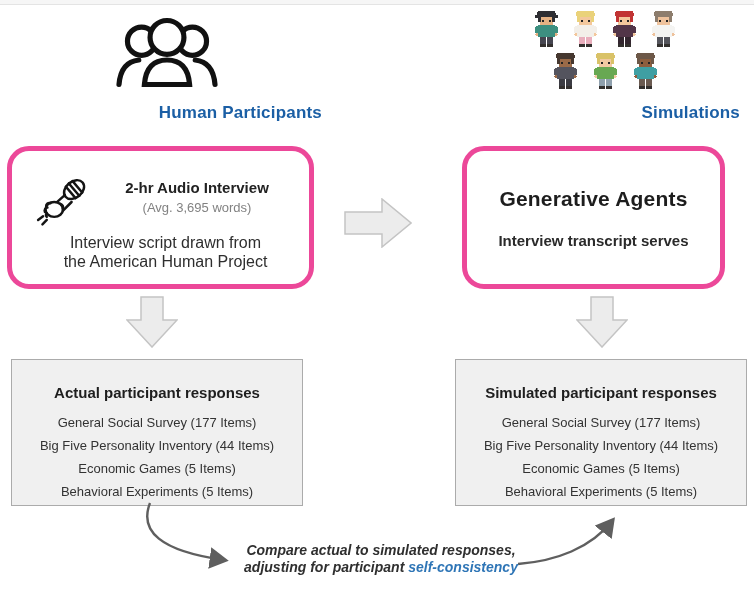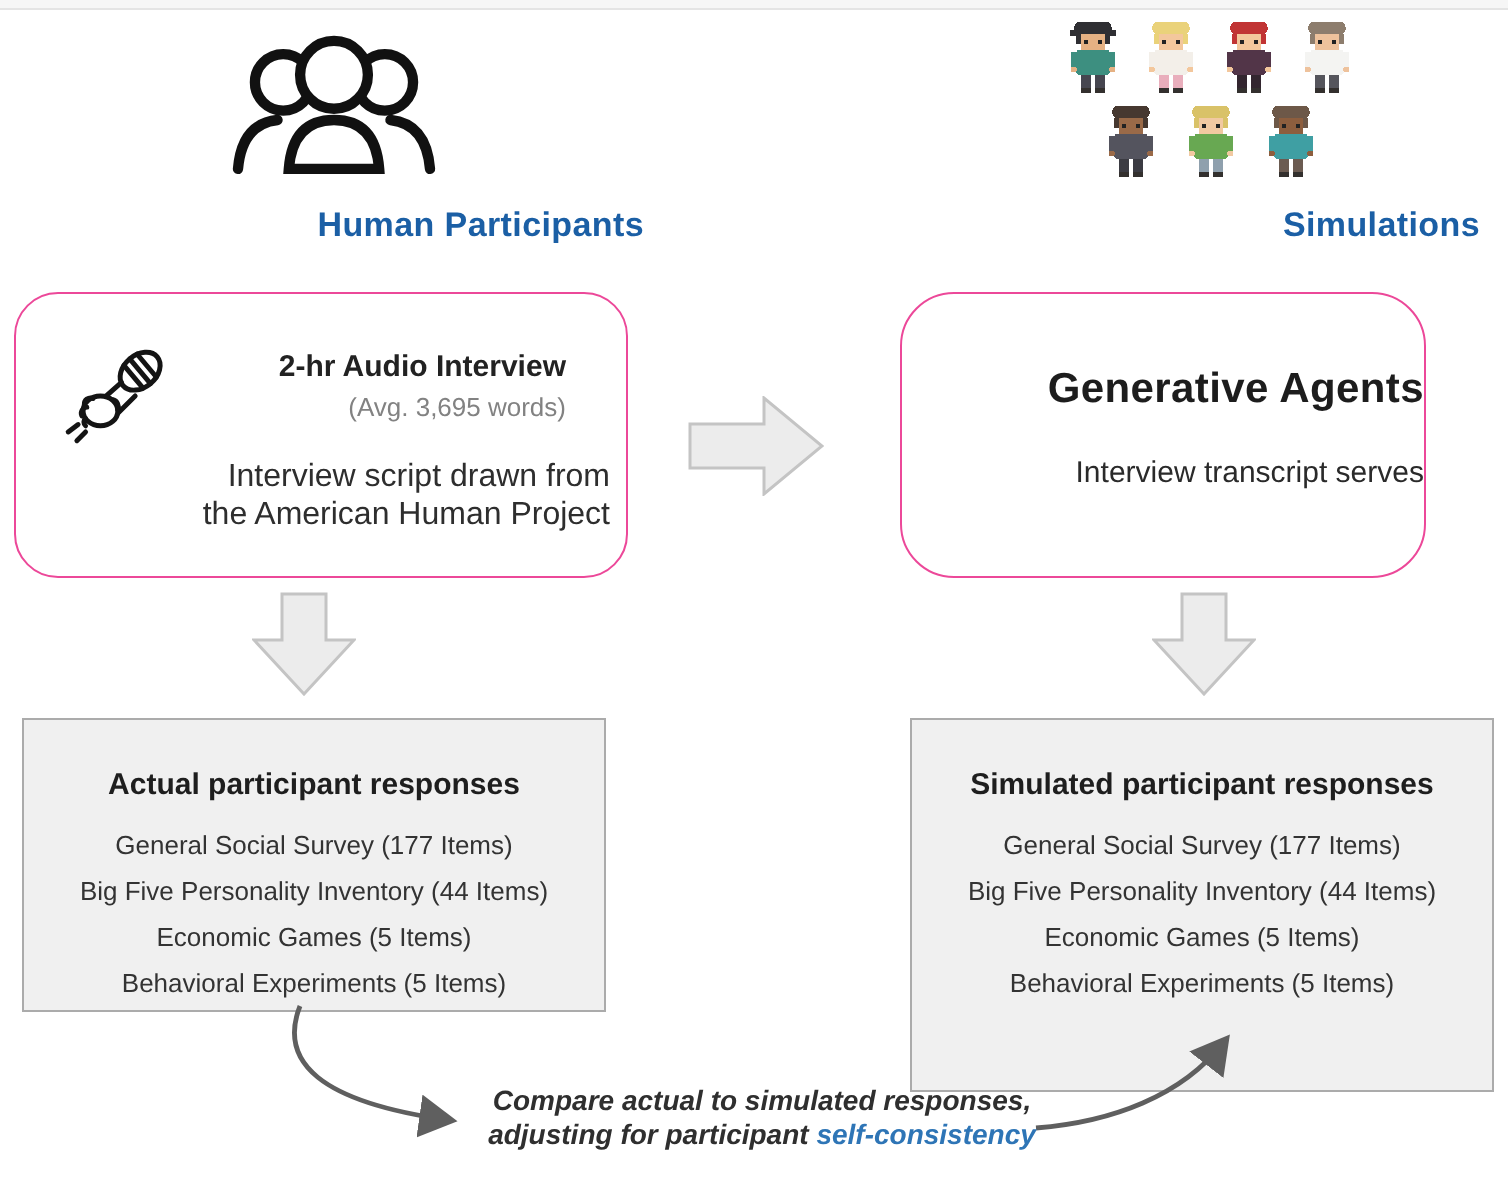--- a/index.html
+++ b/index.html
@@ -16,45 +16,45 @@
 
   .people-icon{position:absolute;left:115px;top:12px;width:104px;height:80px;}
 
   .sprites{position:absolute;left:502px;top:10px;width:206px;}
   .sprite-row{display:flex;justify-content:center;gap:8px;}
   .sprite-row.second{margin-top:4px;gap:9px;}
   .sprite{width:31px;height:38px;}
   .sprite svg{width:100%;height:100%;}
 
   .white-box{
-    position:absolute;background:#fff;border:1px solid #ec4899;border-radius:22px;
-    box-sizing:border-box;text-align:right;
+    position:absolute;background:#fff;border:5px solid #ec4899;border-radius:22px;
+    box-sizing:border-box;text-align:center;
   }
   #interview-box{left:7px;top:146px;width:307px;height:143px;}
-  #agents-box{left:450px;top:146px;width:263px;height:143px;border-radius:27px;}
+  #agents-box{left:462px;top:146px;width:263px;height:143px;}
 
   .mic-icon{position:absolute;left:18px;top:20px;width:72px;height:62px;}
   .iv-title{position:absolute;left:95px;top:28px;width:180px;font-size:15px;font-weight:bold;color:#222;}
   .iv-sub{position:absolute;left:95px;top:49px;width:180px;font-size:13px;color:#828282;}
   .iv-body{position:absolute;left:10px;top:82px;width:287px;font-size:16px;line-height:19px;color:#2e2e2e;}
 
   .ga-title{position:absolute;left:0;top:36px;width:100%;font-size:21px;font-weight:bold;color:#1d1d1d;letter-spacing:.2px;}
-  .ga-body{position:absolute;left:0;top:80px;width:100%;font-size:15px;font-weight:normal;line-height:19px;color:#2a2a2a;}
+  .ga-body{position:absolute;left:0;top:80px;width:100%;font-size:15px;font-weight:bold;line-height:19px;color:#2a2a2a;}
 
   .block-arrow{position:absolute;}
   #arrow-right{left:344px;top:198px;width:68px;height:50px;}
   #arrow-down-left{left:126px;top:296px;width:52px;height:52px;}
   #arrow-down-right{left:576px;top:296px;width:52px;height:52px;}
 
   .gray-box{
     position:absolute;background:#f0f0f0;border:1px solid #ababab;
     box-sizing:border-box;text-align:center;
   }
   #actual-box{left:11px;top:359px;width:292px;height:147px;}
-  #simulated-box{left:455px;top:359px;width:292px;height:187px;}
+  #simulated-box{left:455px;top:359px;width:292px;height:147px;}
   .gb-title{margin-top:24px;font-size:15px;font-weight:bold;color:#1e1e1e;}
   .gb-list{margin-top:10px;}
   .gb-item{font-size:13px;color:#333;line-height:23px;}
 
   .curves{position:absolute;left:0;top:495px;width:754px;height:96px;}
   .compare{
     position:absolute;left:238px;top:542px;width:286px;text-align:center;
     font-size:14px;font-weight:bold;font-style:italic;color:#2f2f2f;line-height:17px;
   }
   .compare .hl{color:var(--highlight-blue);}

